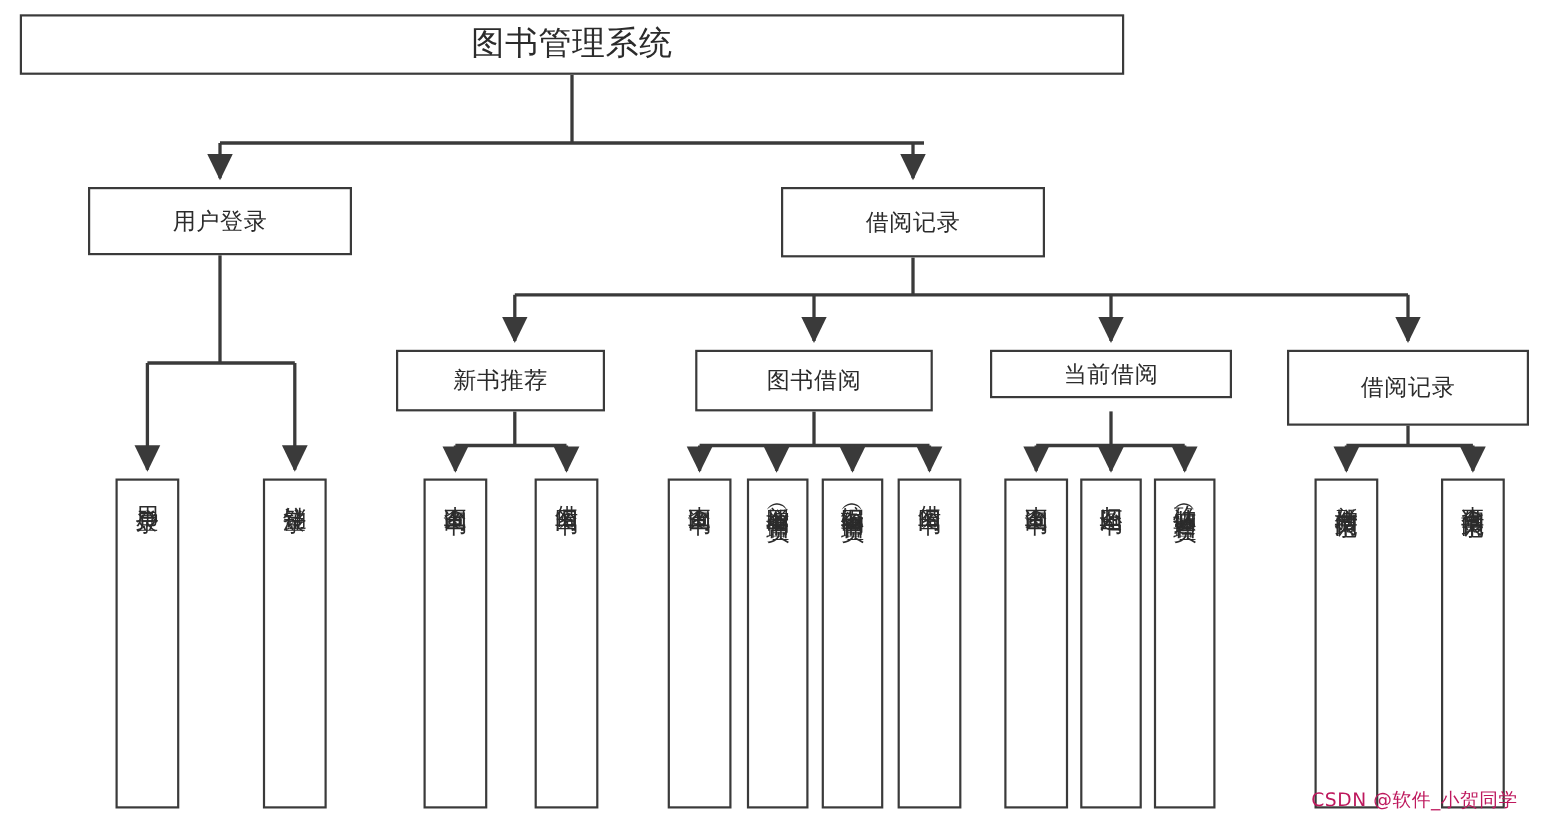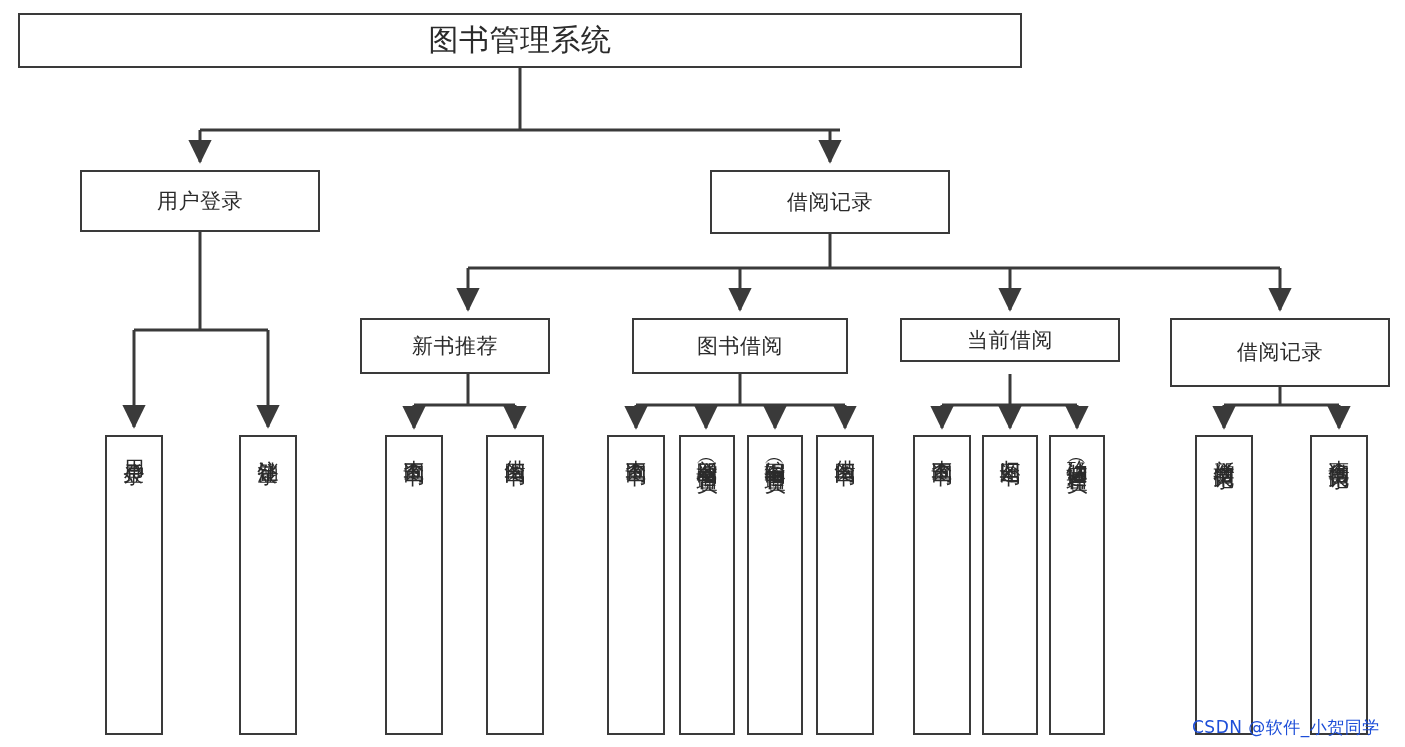--- a/index.html
+++ b/index.html
@@ -57,21 +57,21 @@
   .node.v .node-label {
     writing-mode: vertical-rl;
     text-orientation: upright;
     font-size: 21px;
     line-height: 1.05;
     letter-spacing: 2px;
     white-space: nowrap;
   }
   .watermark {
     position: absolute;
-    color: #1d4ed8;
+    color: #be185d;
     font-size: 17px;
     white-space: nowrap;
     letter-spacing: 0.5px;
     font-family: "DejaVu Sans", "Liberation Sans", sans-serif;
     text-align: center;
   }
 </style>
 </head>
 <body>
 

